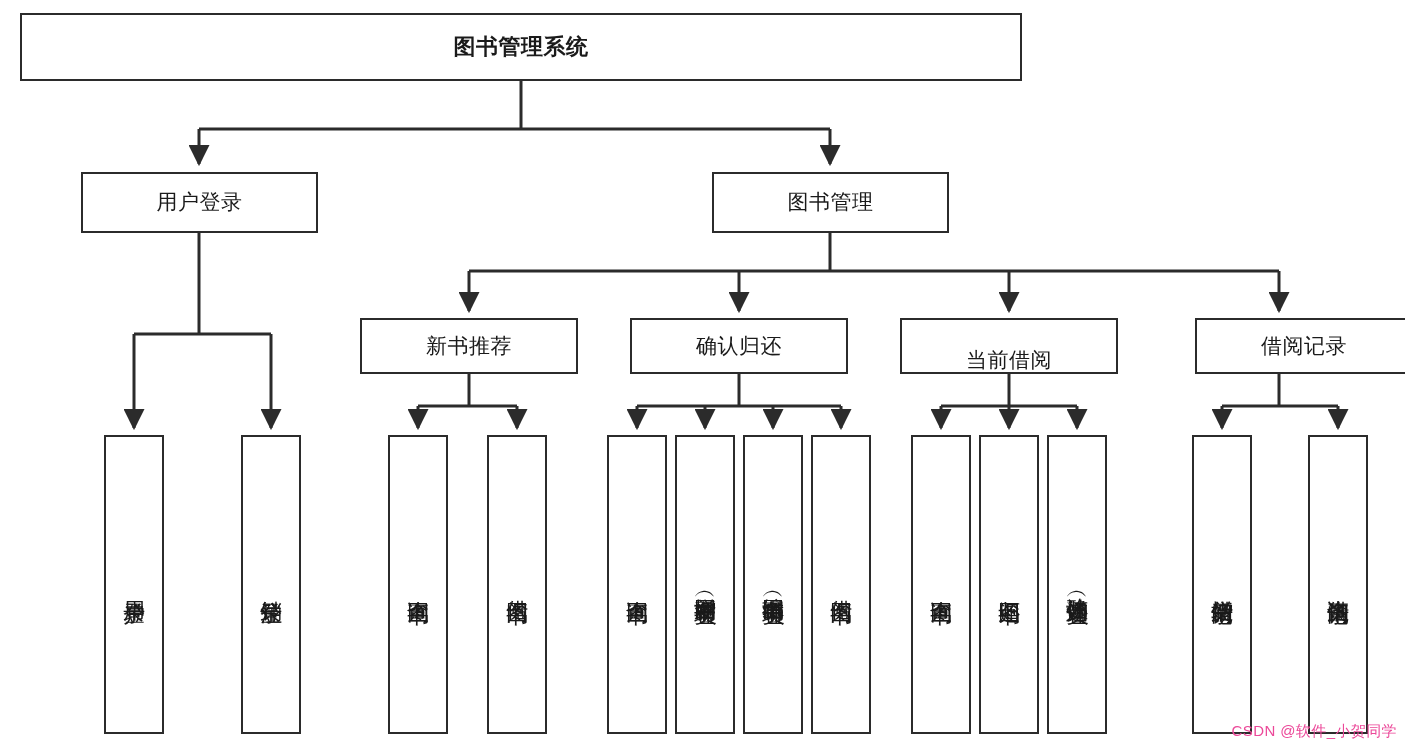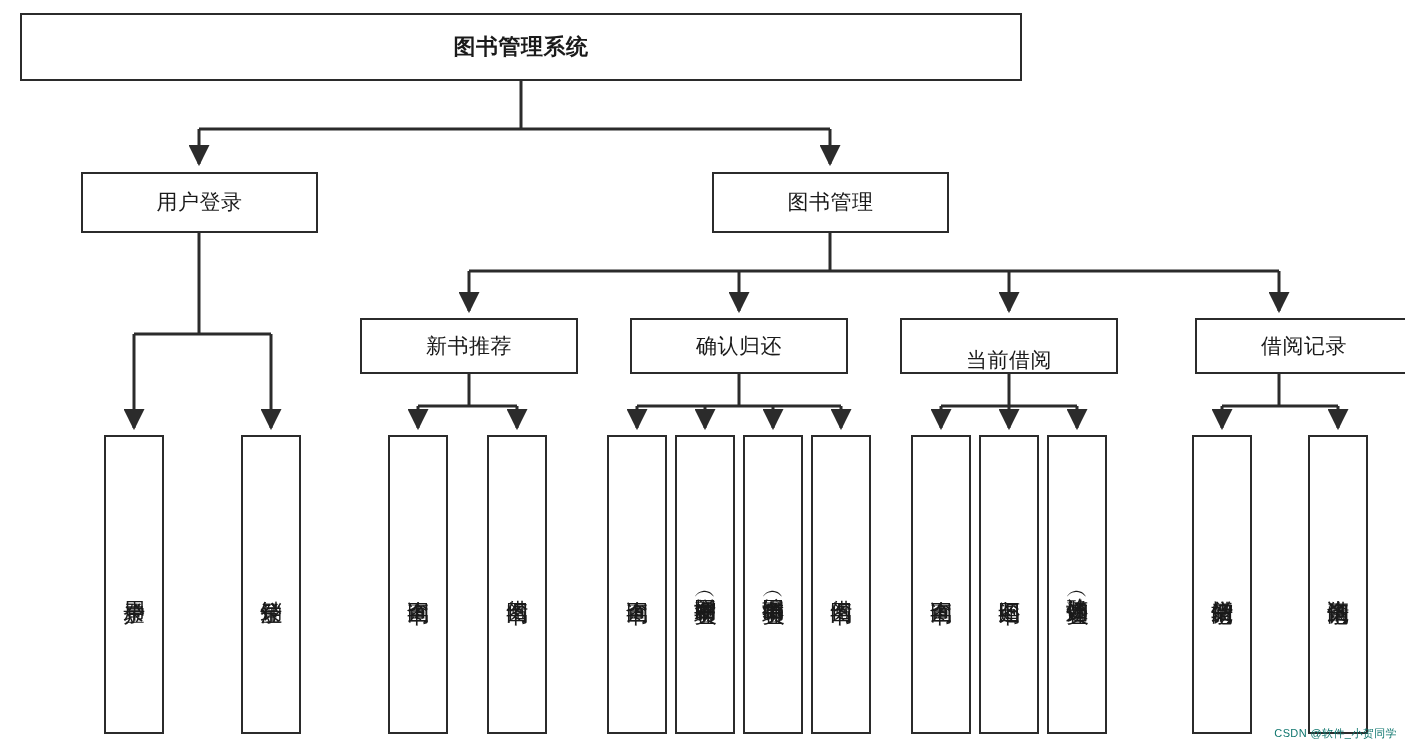--- a/index.html
+++ b/index.html
@@ -61,22 +61,22 @@
     font-size: 22px;
     line-height: 1.12;
     letter-spacing: 1px;
     max-height: 276px;
     white-space: normal;
   }
   #watermark {
     position: absolute;
     right: 8px;
     bottom: 6px;
-    font-size: 11px;
-    color: #0f766e;
+    font-size: 15px;
+    color: #ec4899;
     letter-spacing: 0.4px;
     z-index: 5;
     white-space: nowrap;
   }
 </style>
 </head>
 <body>
 
 <div id="canvas">
 

